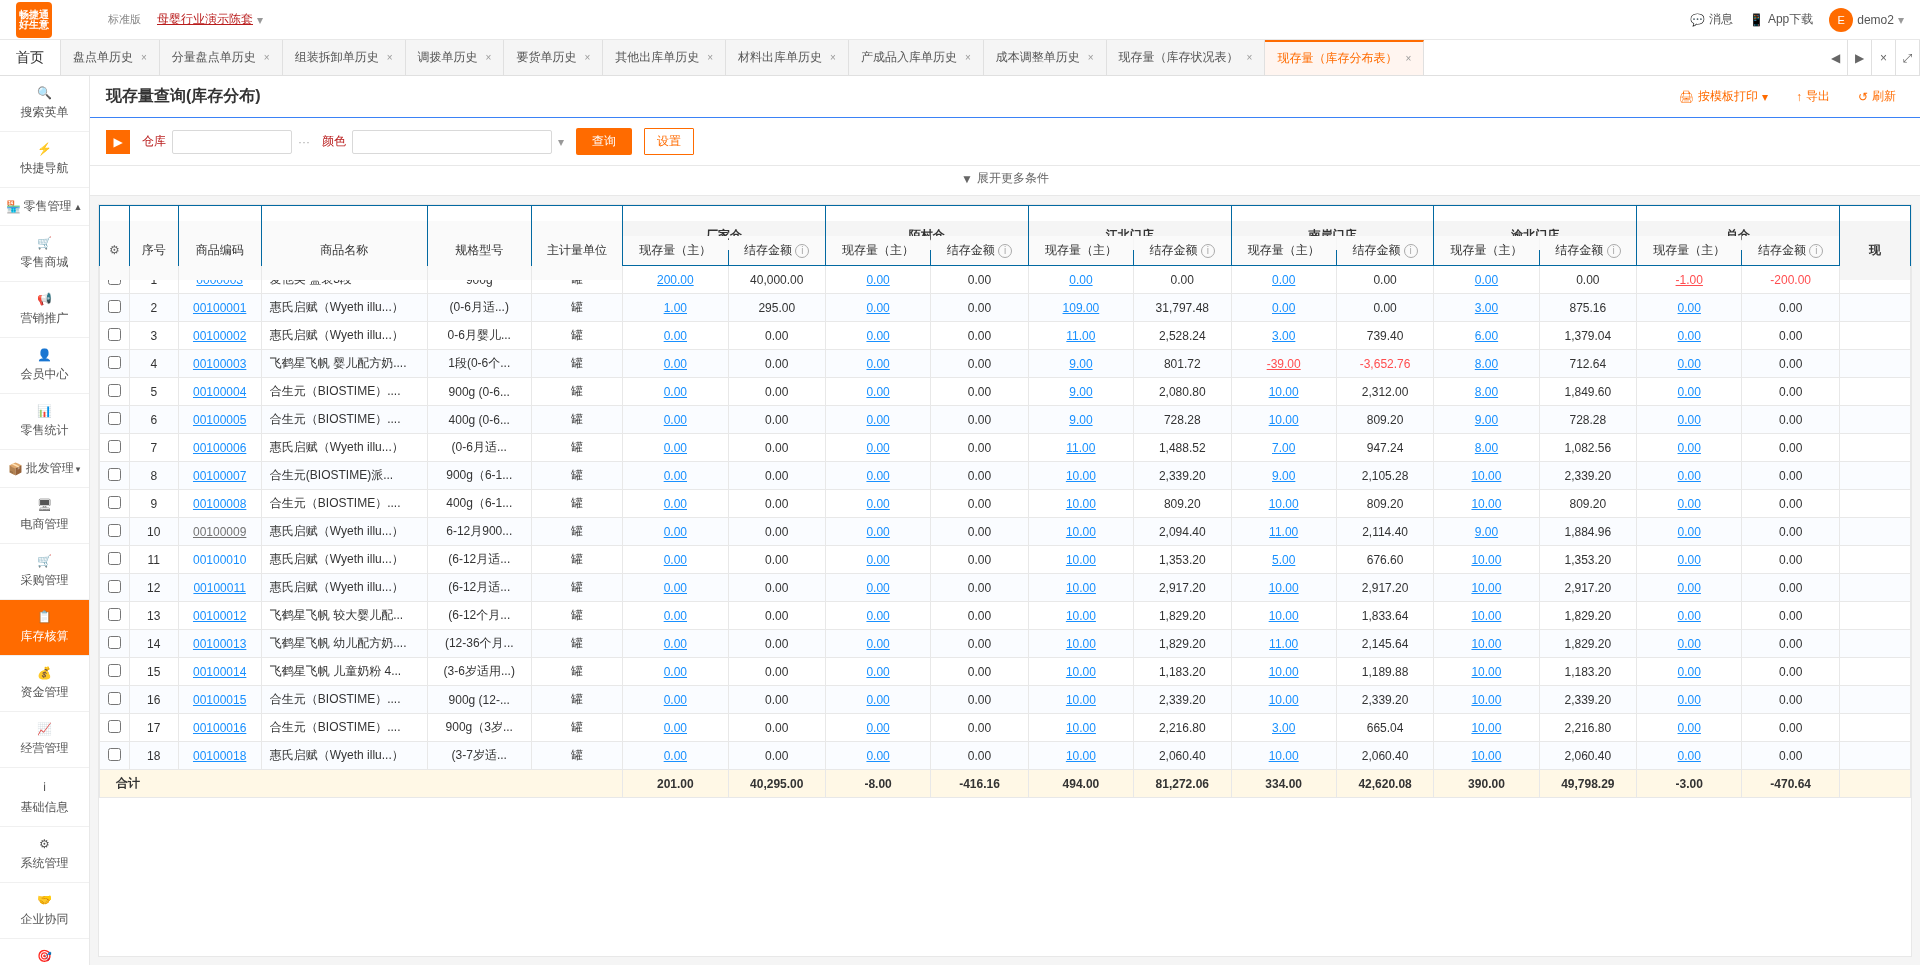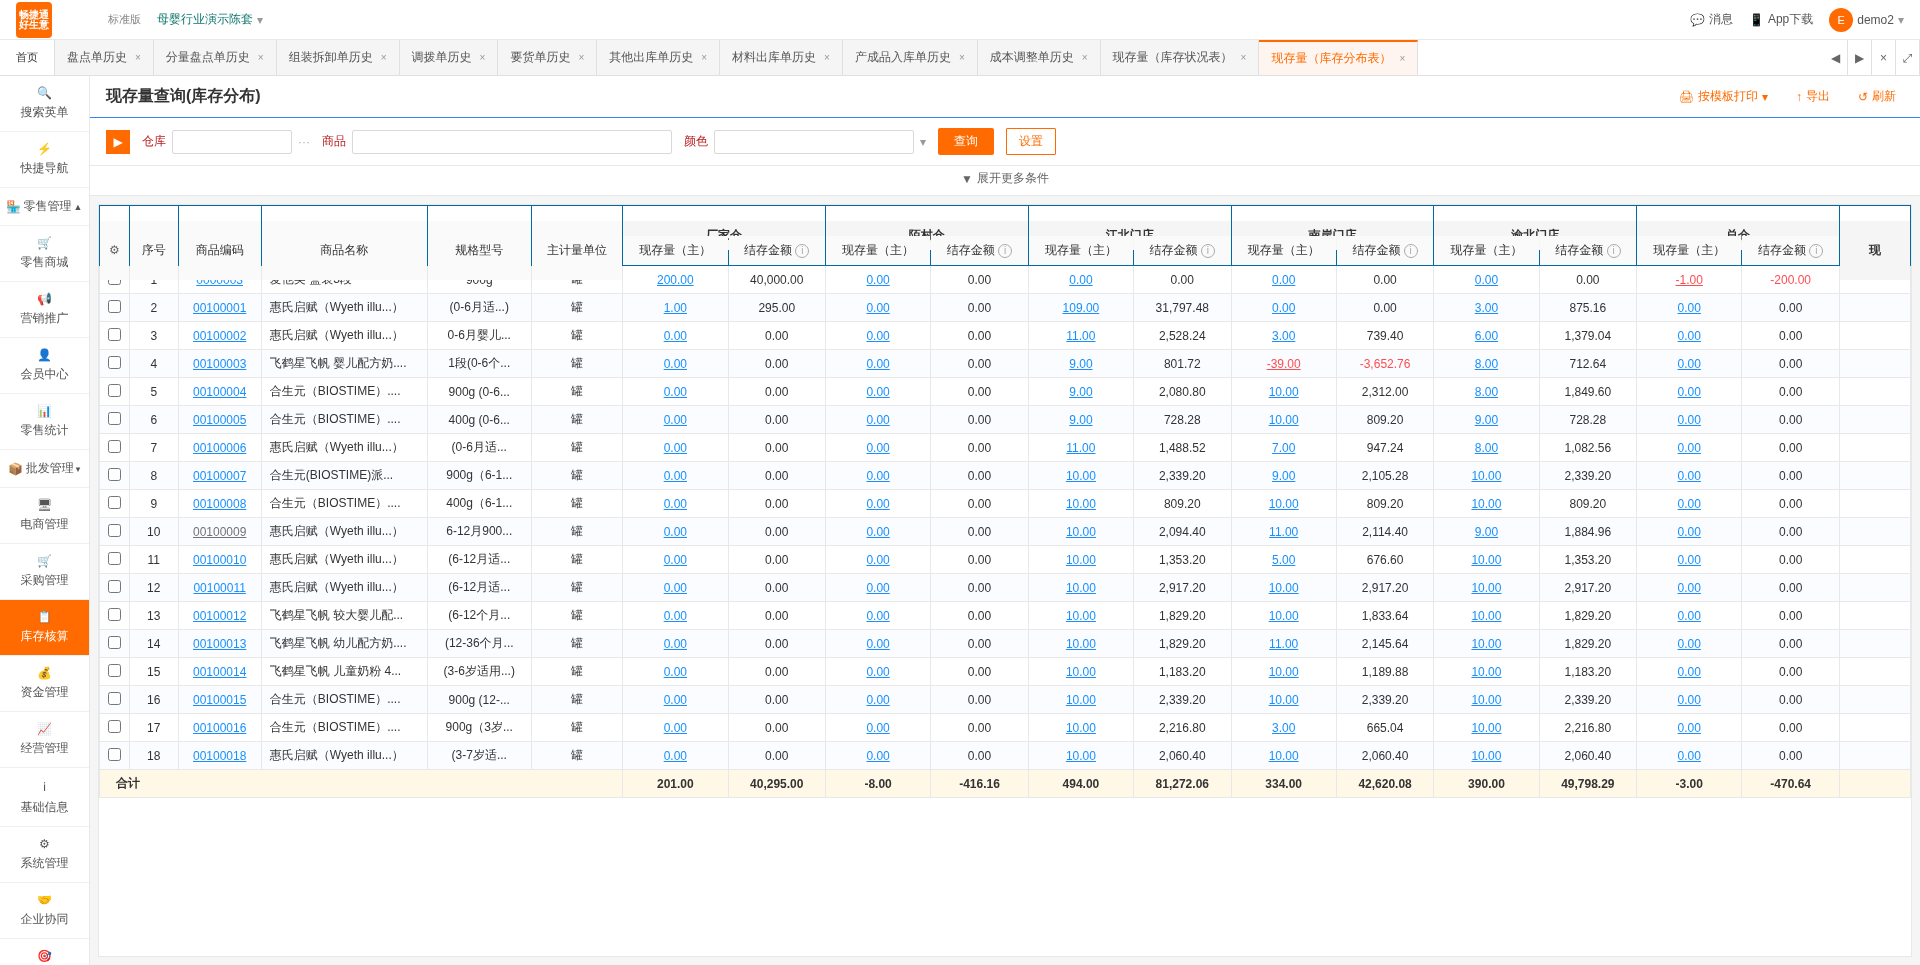--- a/index.html
+++ b/index.html
@@ -44,21 +44,21 @@
       overflow: hidden;
       padding-left: 0;
     }
     .tab-home {
       height: 36px;
       padding: 0 16px;
       display: flex;
       align-items: center;
       background: #fff;
       color: #333;
-      font-size: 11px;
+      font-size: 14px;
       cursor: pointer;
       border-right: 1px solid #e0e0e0;
       white-space: nowrap;
     }
     .tab-item {
       height: 36px;
       padding: 0 12px;
       display: flex;
       align-items: center;
       gap: 6px;
@@ -338,21 +338,21 @@
 </head>
 <body>
 
 <div class="top-bar">
   <div class="logo-area">
     <div class="logo-icon">
       <span style="font-size:10px; line-height:1;">畅捷通<br>好生意</span>
     </div>
     <span style="font-size:11px; color:#888;margin-left:48px;">标准版</span>
     <div style="display:flex; align-items:center; gap:4px; margin-left:8px; cursor:pointer;">
-      <span style="color:#0f766e;">母婴行业演示陈套</span>
+      <span style="color:#b91c1c;text-decoration:underline;">母婴行业演示陈套</span>
       <span style="color:#999;">▾</span>
     </div>
   </div>
   <div class="top-right">
     <div class="top-right-item">
       <span>💬</span>
       <span>消息</span>
     </div>
     <div class="top-right-item">
       <span>📱</span>
@@ -518,24 +518,20 @@
         </button>
       </div>
     </div>
 
     <div class="filter-area">
       <button class="filter-expand-btn">▶</button>
       <div class="filter-group">
         <span class="filter-label">仓库</span>
         <input class="filter-input" type="text" value="" style="">
         <span class="filter-dots">···</span>
-      </div>
-      <div class="filter-group">
-        <span class="filter-label">商品</span>
-        <input class="filter-input-wide" type="text" style="">
       </div>
       <div class="filter-group">
         <span class="filter-label">颜色</span>
         <input class="filter-input" type="text" value="" style="width: 200px;">
         <span style="cursor:pointer; color:#999;">▾</span>
       </div>
       <button class="btn-query">
         <span>查询</span>
       </button>
       <button class="btn-setting">
@@ -791,21 +787,21 @@
     <td class="">2,114.40</td>
     <td class="num-link">9.00</td>
     <td>1,884.96</td>
     <td class="num-link ">0.00</td>
     <td class="">0.00</td>
     <td></td>
   </tr>
             <tr>
     <td><input type="checkbox" style=""></td>
     <td>11</td>
-    <td style="color:#1890ff; cursor:pointer; text-decoration:underline;">00100010</td>
+    <td style="color:#1890ff; cursor:pointer; ">00100010</td>
     <td style="text-align:left; max-width:140px; overflow:hidden; text-overflow:ellipsis;">惠氏启赋（Wyeth illu...）</td>
     <td>(6-12月适...</td>
     <td>罐</td>
     <td class="num-link">0.00</td>
     <td>0.00</td>
     <td class="num-link">0.00</td>
     <td>0.00</td>
     <td class="num-link">10.00</td>
     <td>1,353.20</td>
     <td class="num-link ">5.00</td>

